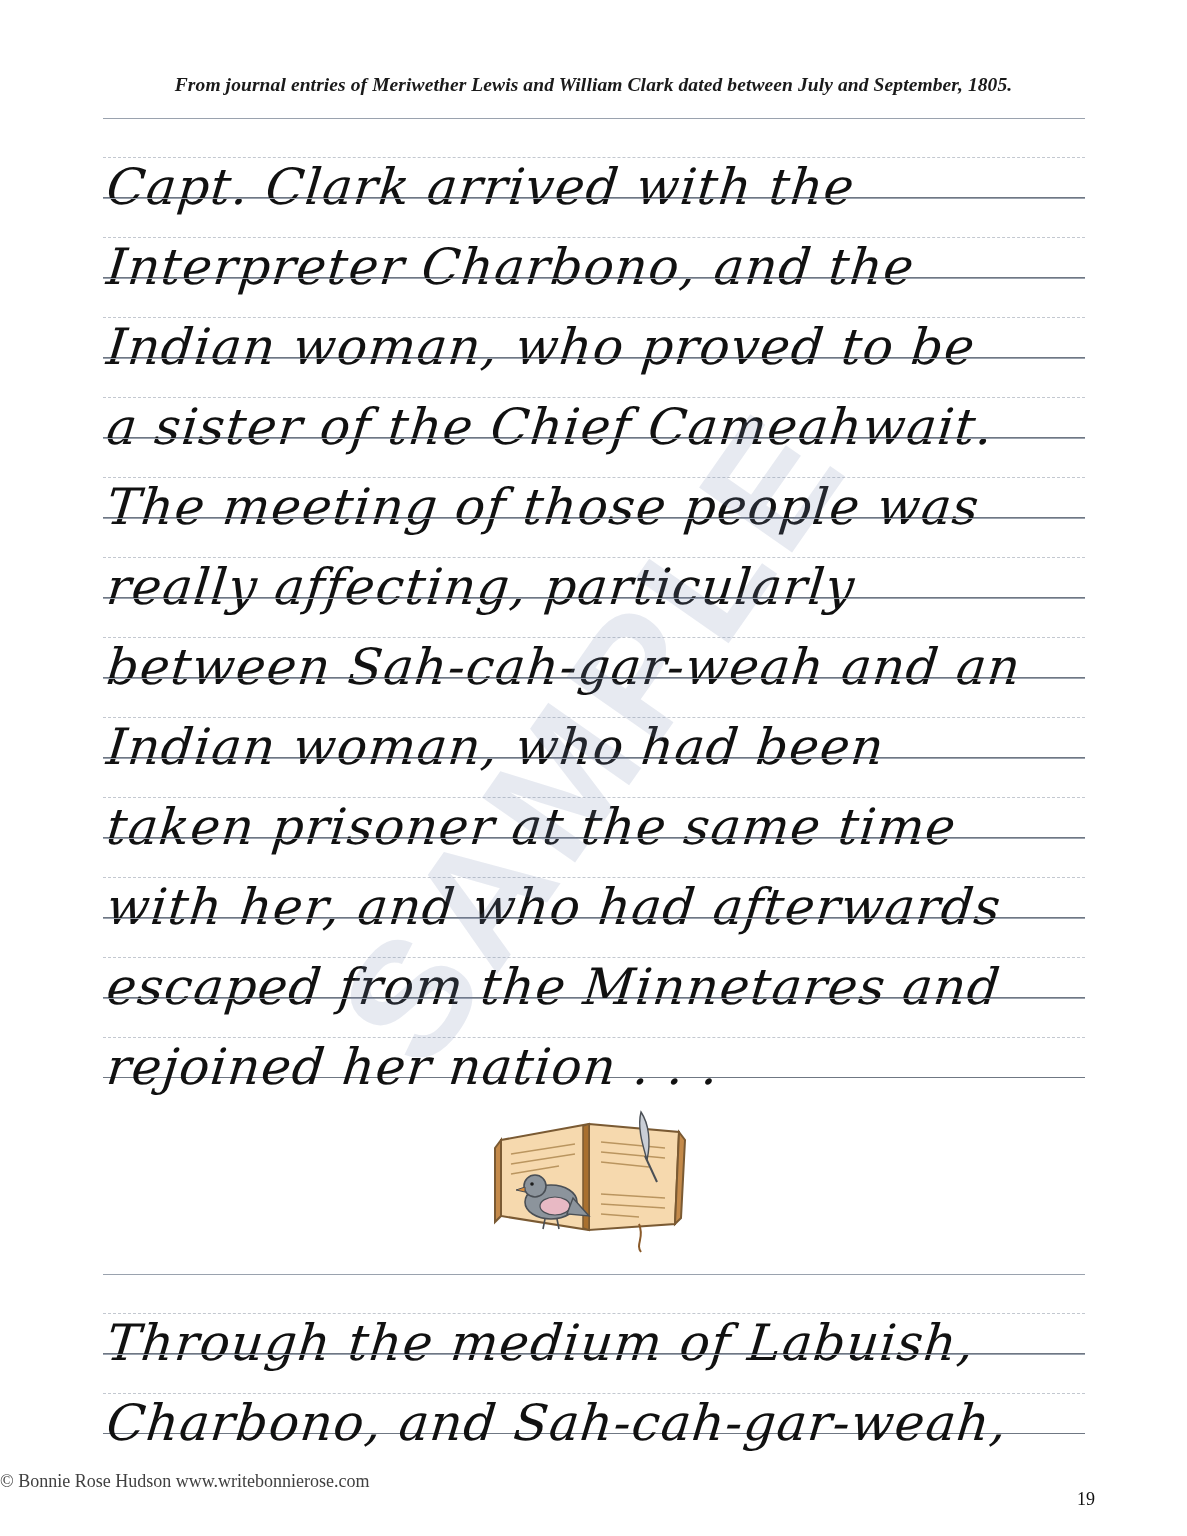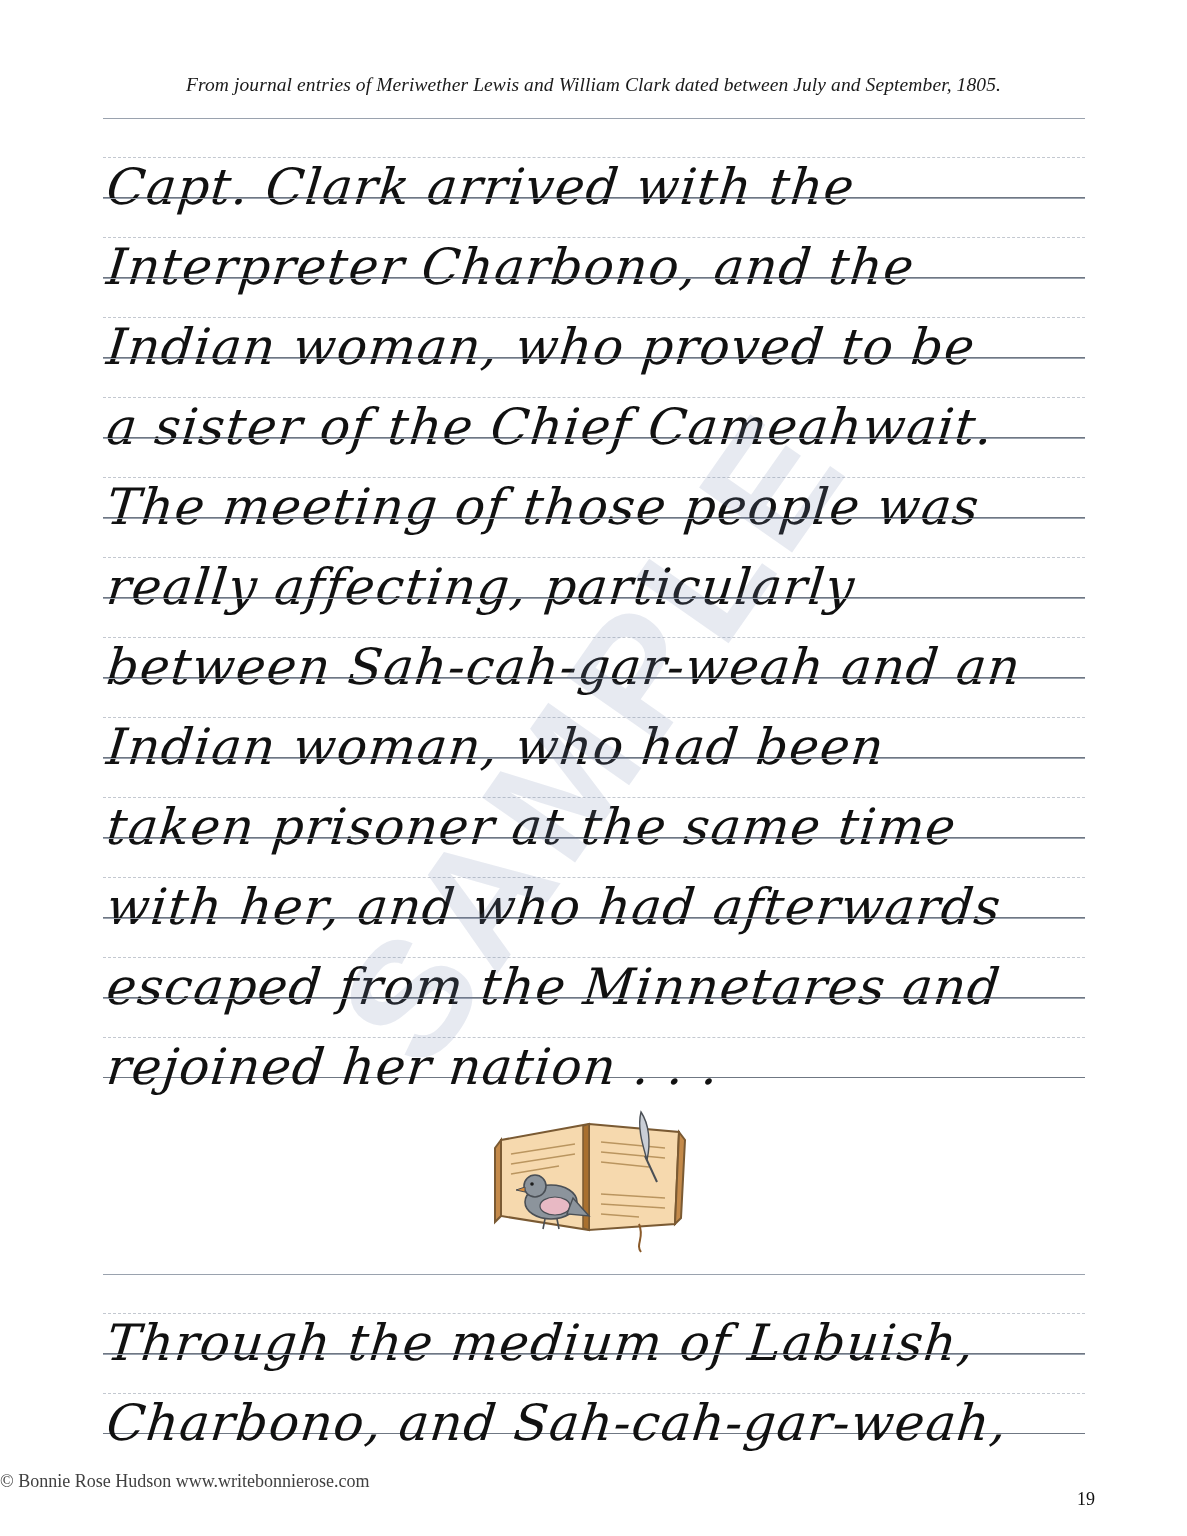--- a/index.html
+++ b/index.html
@@ -22,21 +22,21 @@
   }
 
   
   .header {
     position: absolute;
     top: 74px;
     left: 0;
     width: 100%;
     text-align: center;
     font-style: italic;
-    font-weight: normal;
+    font-weight: bold;
     font-size: 19.5px;
     color: #1a1a1a;
     letter-spacing: 0.1px;
   }
 
   
   .watermark {
     position: absolute;
     left: 50%;
     top: 48%;

